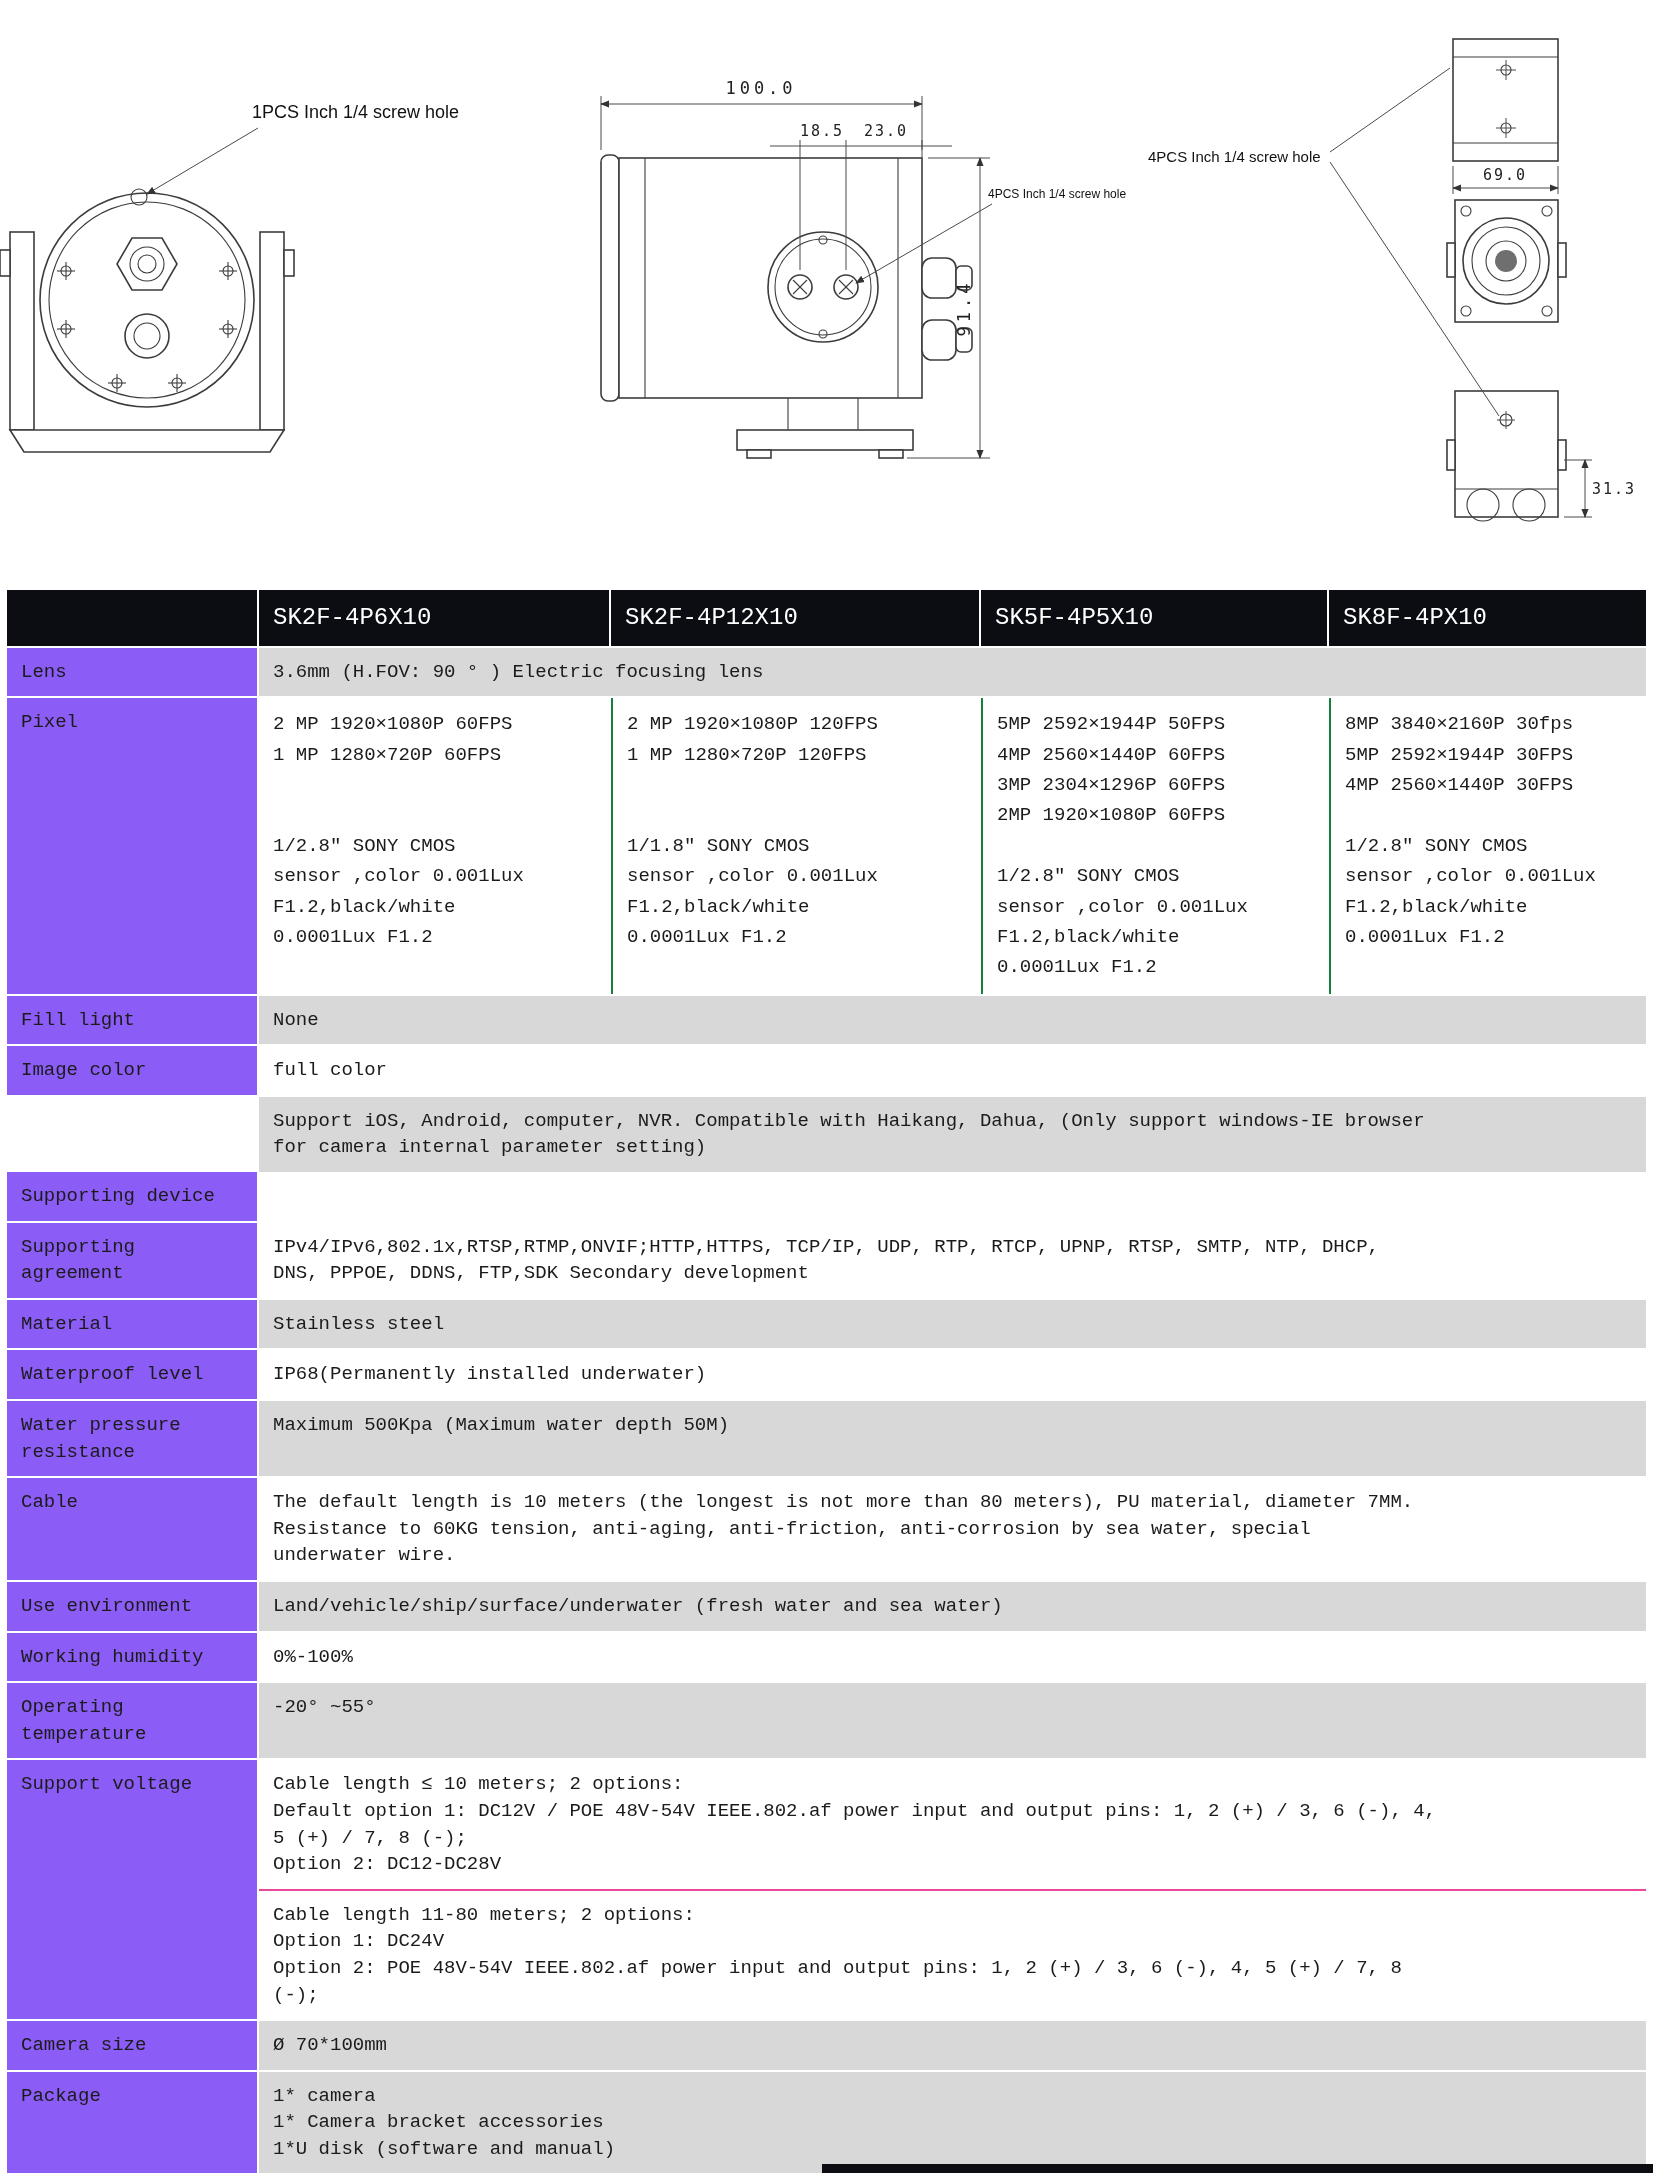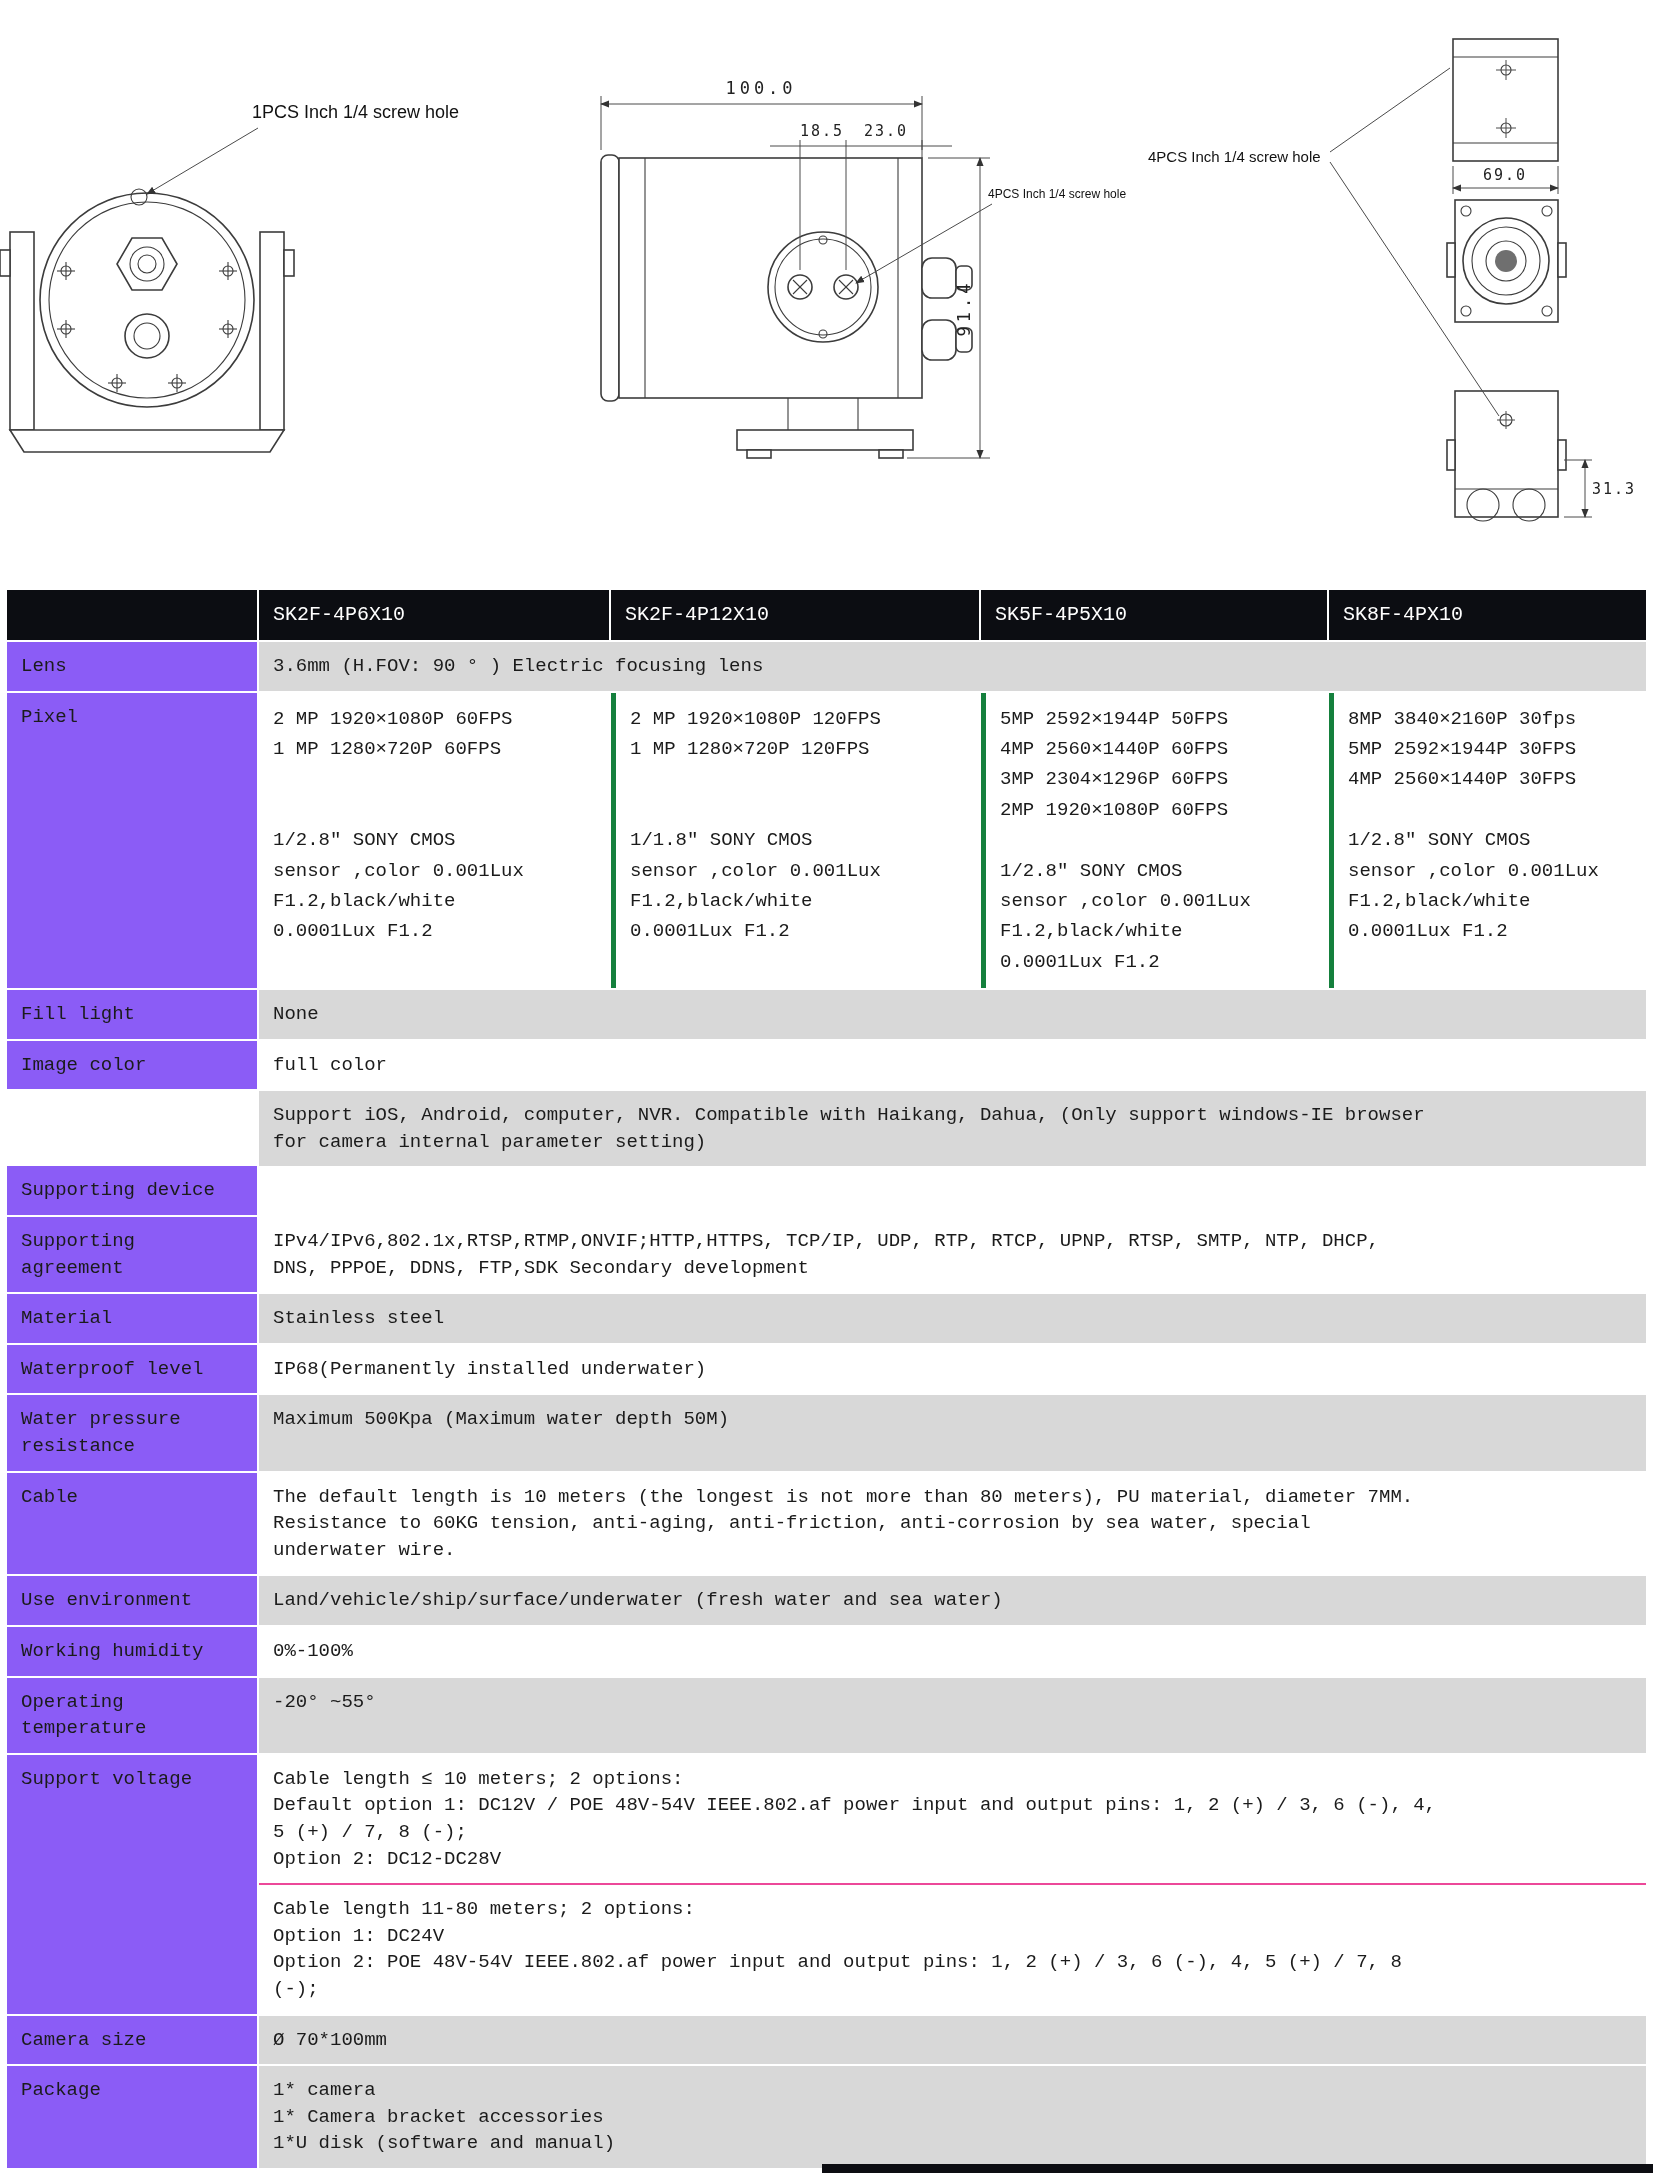--- a/index.html
+++ b/index.html
@@ -28,27 +28,27 @@
     grid-template-columns:250px 350px 368px 346px 1fr;
     column-gap:2px;
     margin-bottom:2px;
   }
   .cell {
     padding:11px 14px;
     font-size:19px;
     line-height:1.4;
     white-space:pre-line;
   }
-  .hdr { background:#0c0d12; color:#ffffff; font-size:20px; }
+  .hdr { background:#0c0d12; color:#ffffff; font-size:24px; }
   .lbl { background:#8b5cf6; }
   .g   { background:#d8d8d8; }
   .w   { background:#ffffff; }
   .span-all { grid-column:2 / -1; }
   .pixel-cell { line-height:1.6; }
-  .col-sep { border-left:5px solid #15803d; }
+  .col-sep { border-left:2px solid #15803d; }
   .voltage-wrap { grid-column:2 / -1; padding:0; background:#ffffff; }
   .voltage-part { padding:11px 14px; font-size:19px; line-height:1.4; white-space:pre-line; }
   .voltage-part + .voltage-part { border-top:2px solid #ec4899; }
 
   .bottom-strip {
     position:absolute; left:822px; right:0; bottom:0; height:9px;
     background:#0c0d12;
   }
 </style>
 </head>

